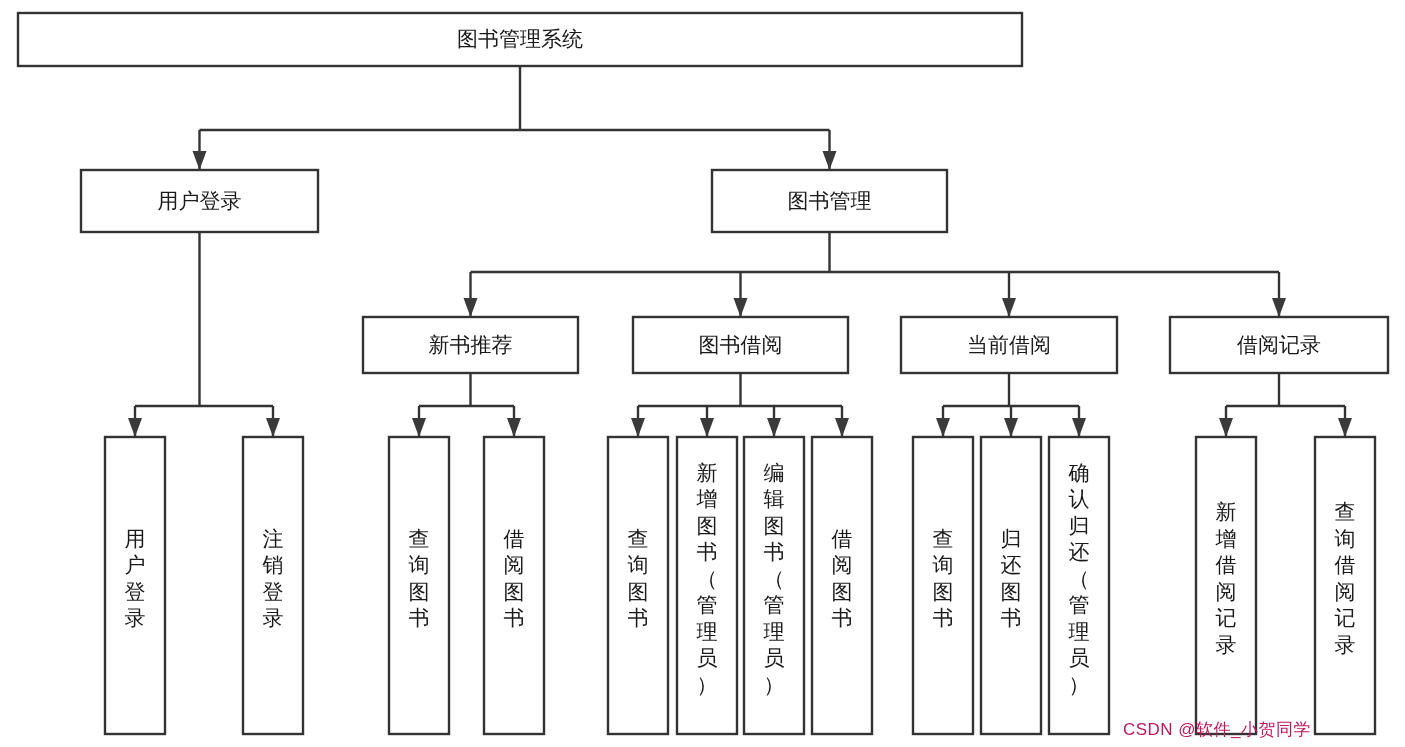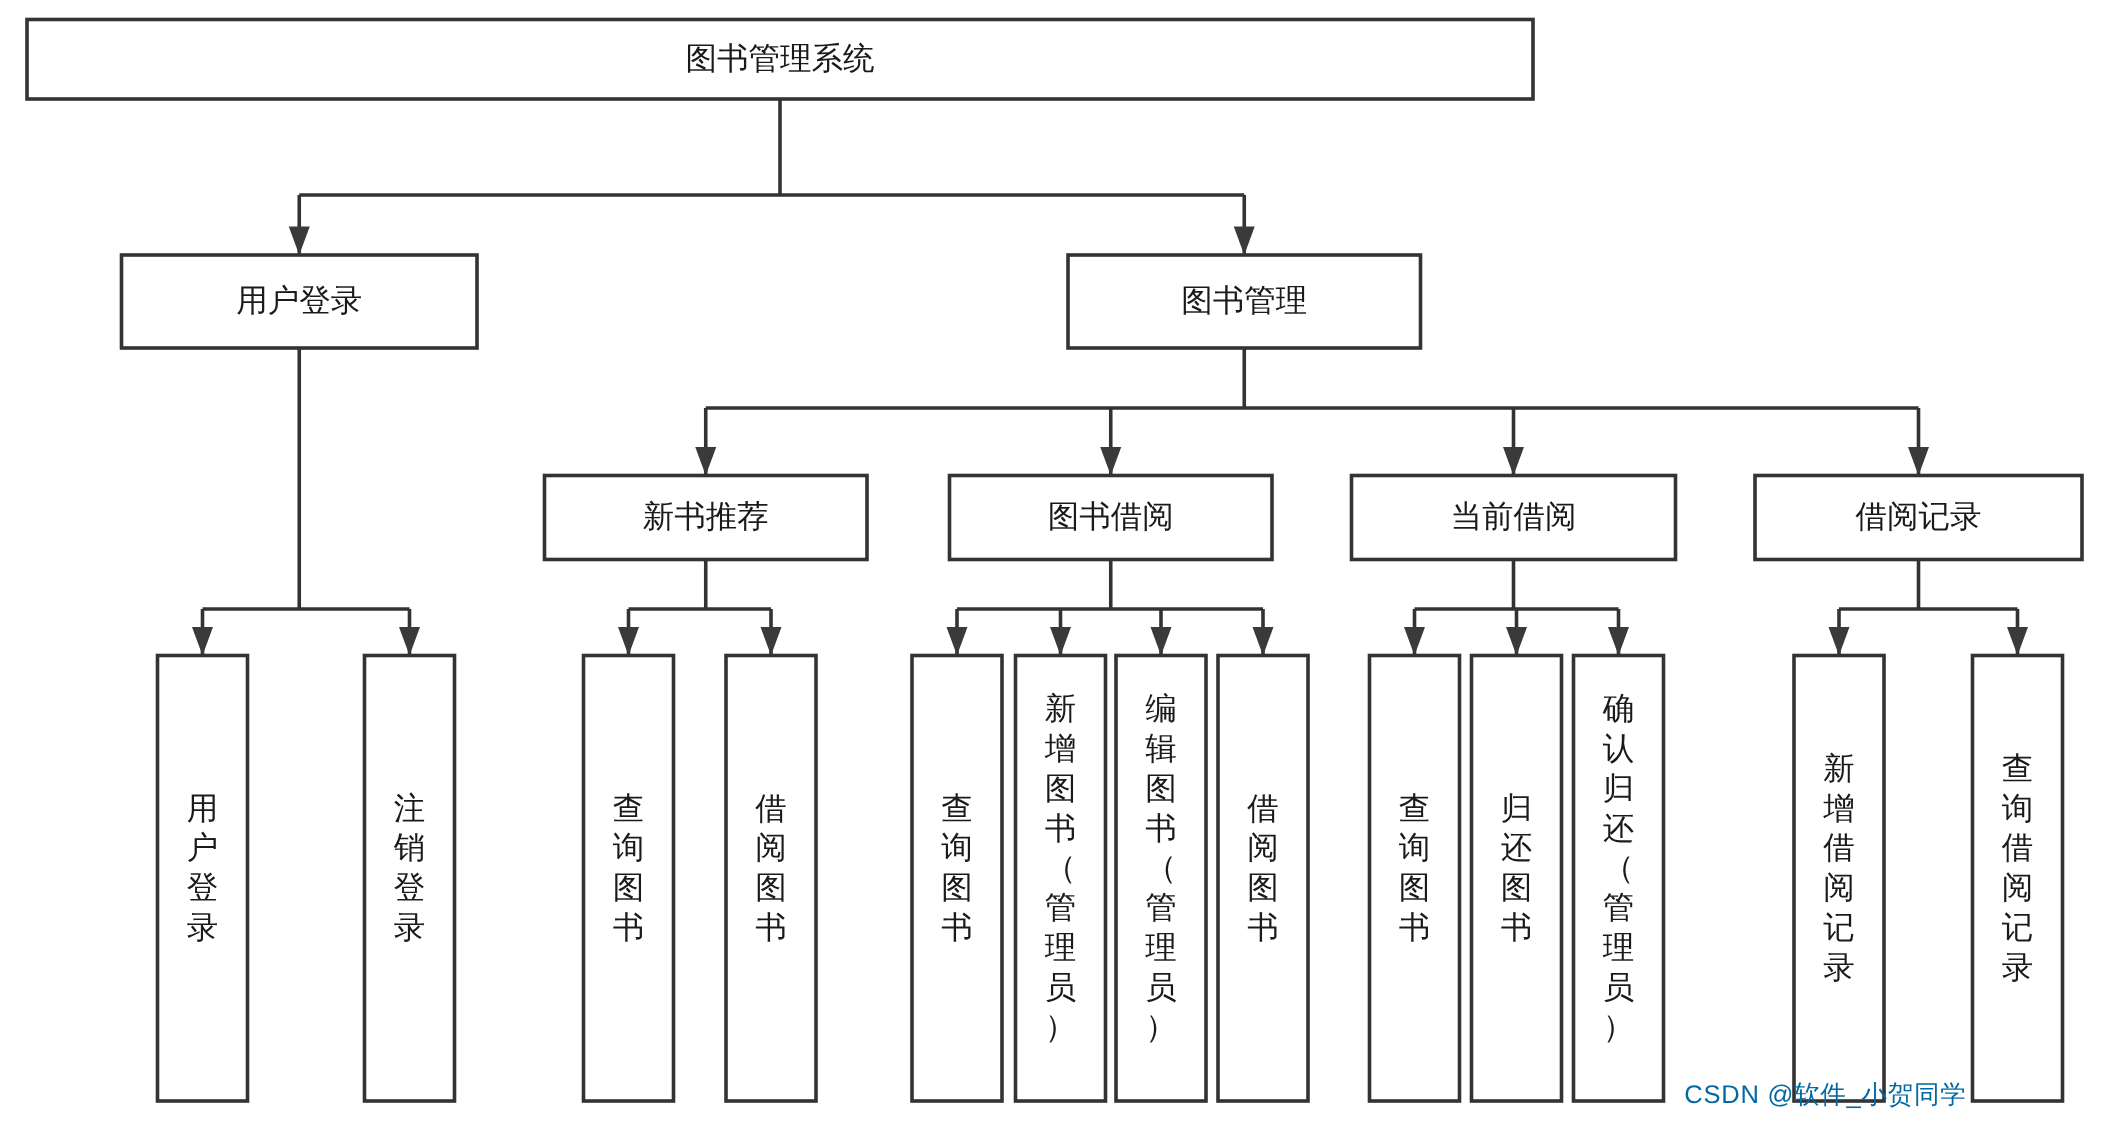--- a/index.html
+++ b/index.html
@@ -56,21 +56,21 @@
     font-size: 21px;
     text-anchor: middle;
     white-space: pre;
   }
   .watermark {
     position: absolute;
     right: 8px;
     bottom: 6px;
     font-family: "Liberation Sans", "DejaVu Sans", sans-serif;
     font-size: 17px;
-    color: #0369a1;
+    color: #be185d;
     letter-spacing: 0.5px;
     user-select: none;
     pointer-events: none;
   }
 </style>
 </head>
 <body>
 
 <div id="diagram-root">
   <svg class="diagram-canvas" viewBox="0 0 1405 747">

